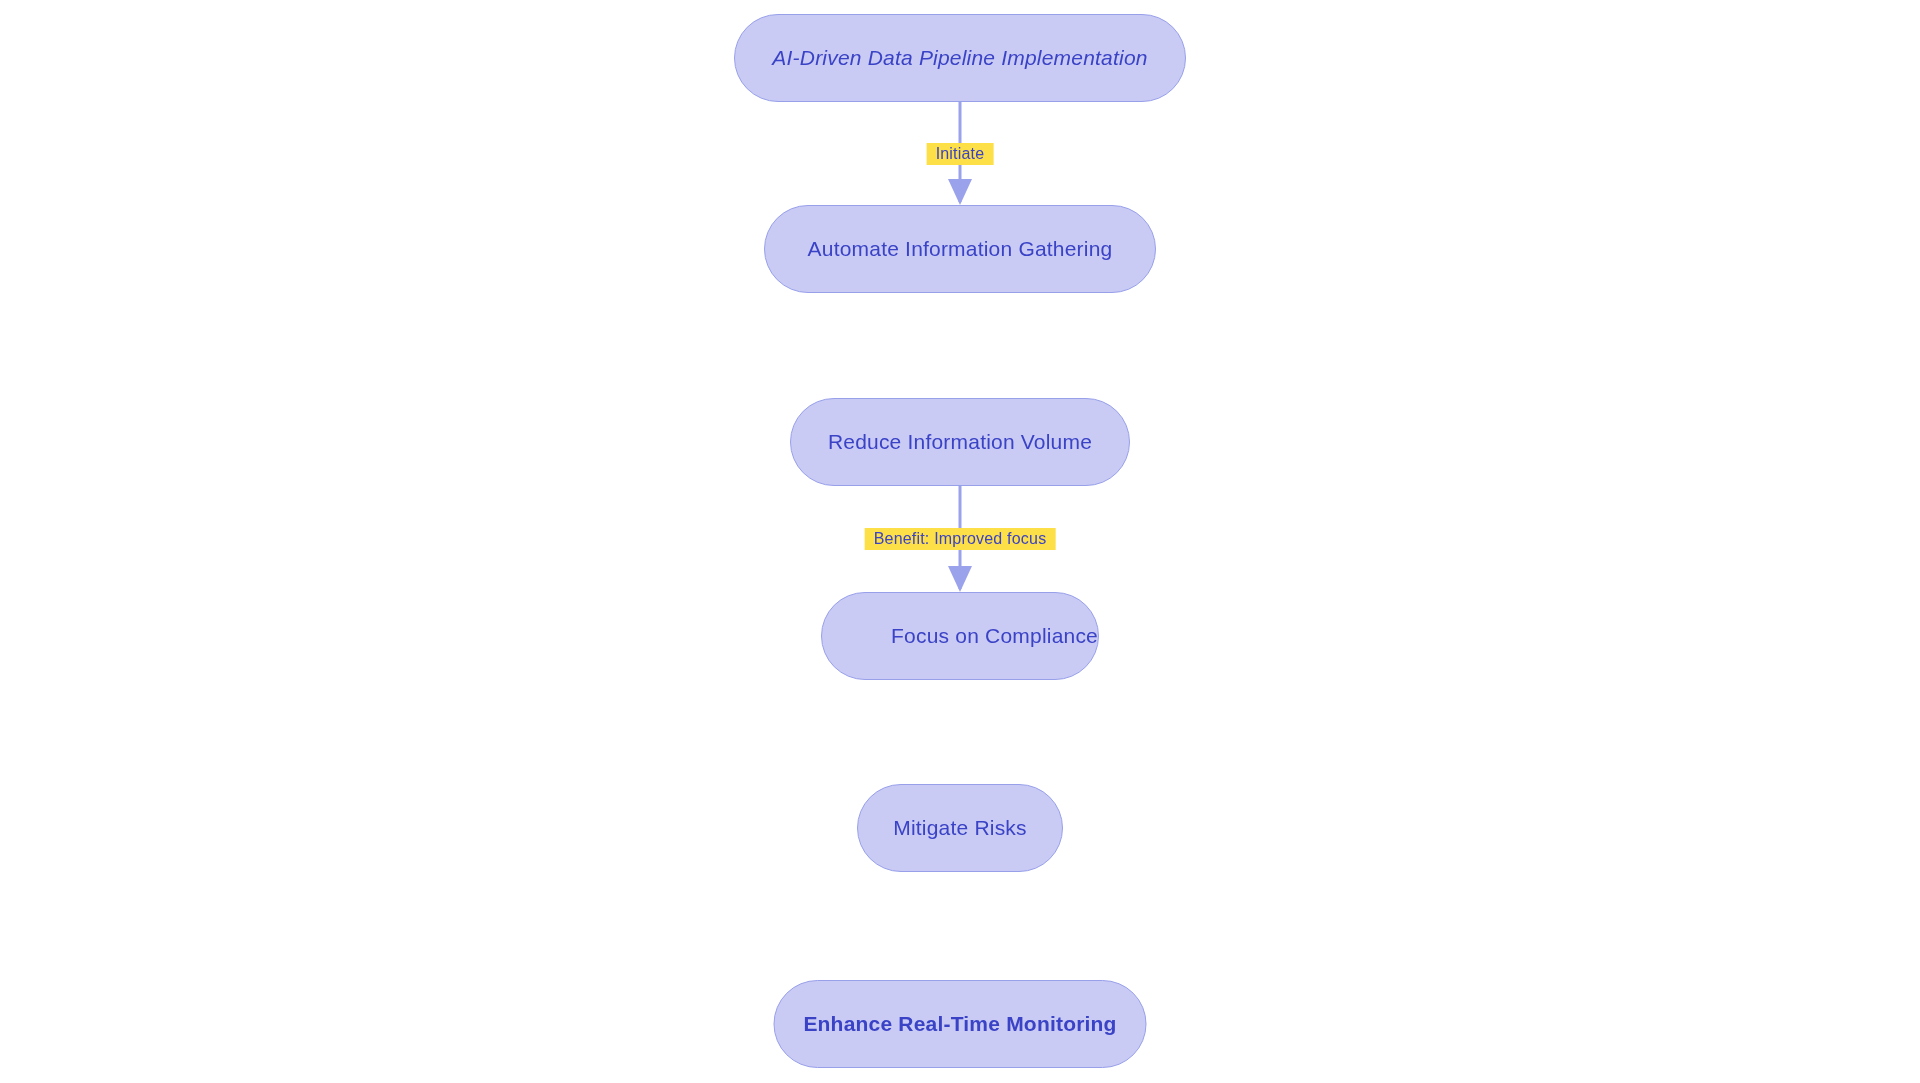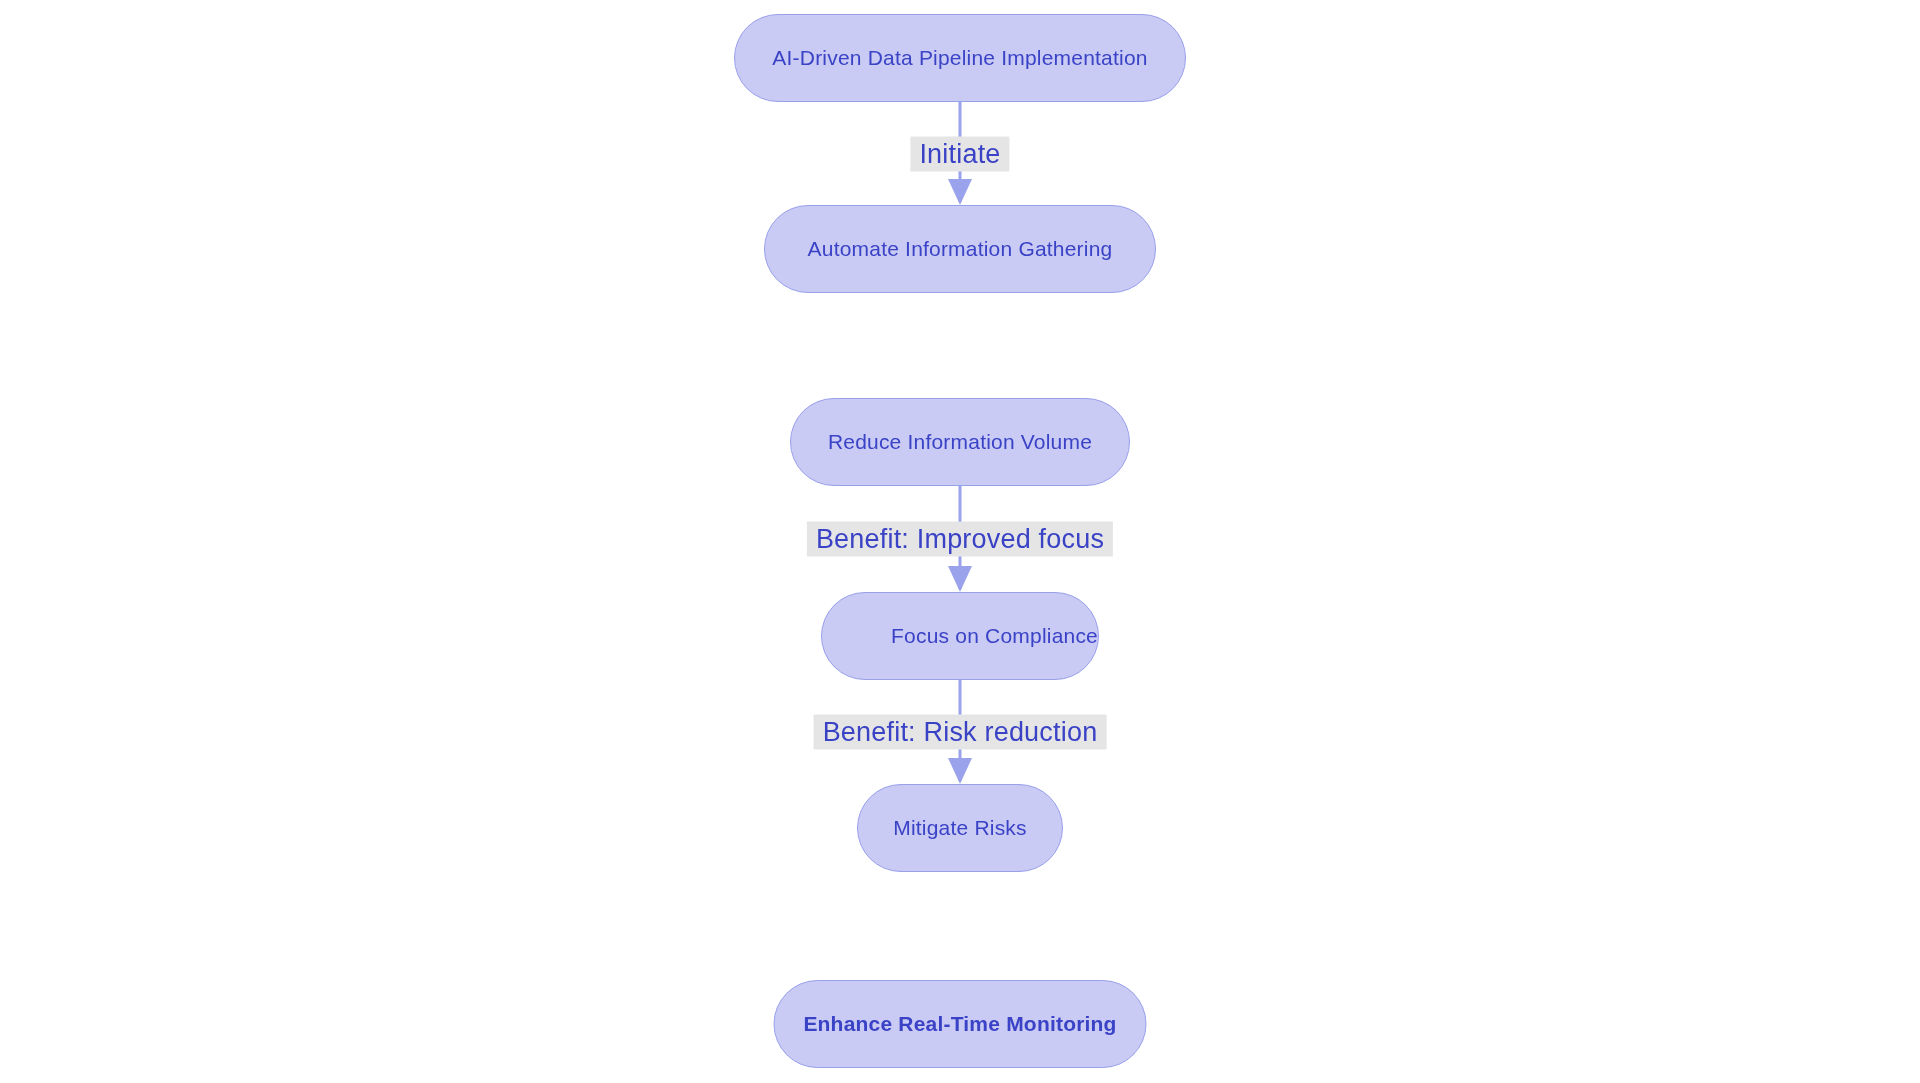--- a/index.html
+++ b/index.html
@@ -20,21 +20,21 @@
     background: #c9cbf5;
     border: 1.5px solid #98a0ea;
     display: flex;
     align-items: center;
     justify-content: center;
     color: #3a42c6;
     font-size: 21px;
     letter-spacing: 0.2px;
     white-space: nowrap;
   }
-  .n1 { top: 14px;  width: 452px; }
+  .n1 { top: 14px;  width: 452px; font-style: italic; }
   .n2 { top: 205px; width: 392px; text-align: right; }
   .n3 { top: 398px; width: 340px; }
   .n4 { top: 592px; width: 278px; justify-content: flex-end; }
   .n5 { top: 784px; width: 206px; justify-content: center; }
   .n6 { top: 980px; width: 373px; font-weight: bold; }
 
   .edge {
     position: absolute;
     left: 50%;
     transform: translateX(-50%);
@@ -61,24 +61,24 @@
     bottom: 0;
     width: 0; height: 0;
     border-left: 12px solid transparent;
     border-right: 12px solid transparent;
     border-top: 26px solid #9ba2ec;
   }
   .edge .label {
     position: absolute;
     left: 50%; top: 50%;
     transform: translate(-50%, -50%);
-    background: #e5e5e5;
+    background: #fde047;
     padding: 2px 9px;
     color: #3a42c6;
-    font-size: 27px;
+    font-size: 16px;
     letter-spacing: 0.2px;
     white-space: nowrap;
   }
 </style>
 </head>
 <body>
 
 <div class="canvas">
 
   <div class="node n1">
@@ -103,25 +103,20 @@
   <div class="edge e3">
     <div class="line"></div>
     <div class="arrowhead"></div>
     <div class="label">Benefit: Improved focus</div>
   </div>
 
   <div class="node n4">
     <span>Focus on Compliance</span>
   </div>
 
-  <div class="edge e4">
-    <div class="line"></div>
-    <div class="arrowhead"></div>
-    <div class="label">Benefit: Risk reduction</div>
-  </div>
 
   <div class="node n5">
     <span>Mitigate Risks</span>
   </div>
 
 
   <div class="node n6">
     <span>Enhance Real-Time Monitoring</span>
   </div>
 

